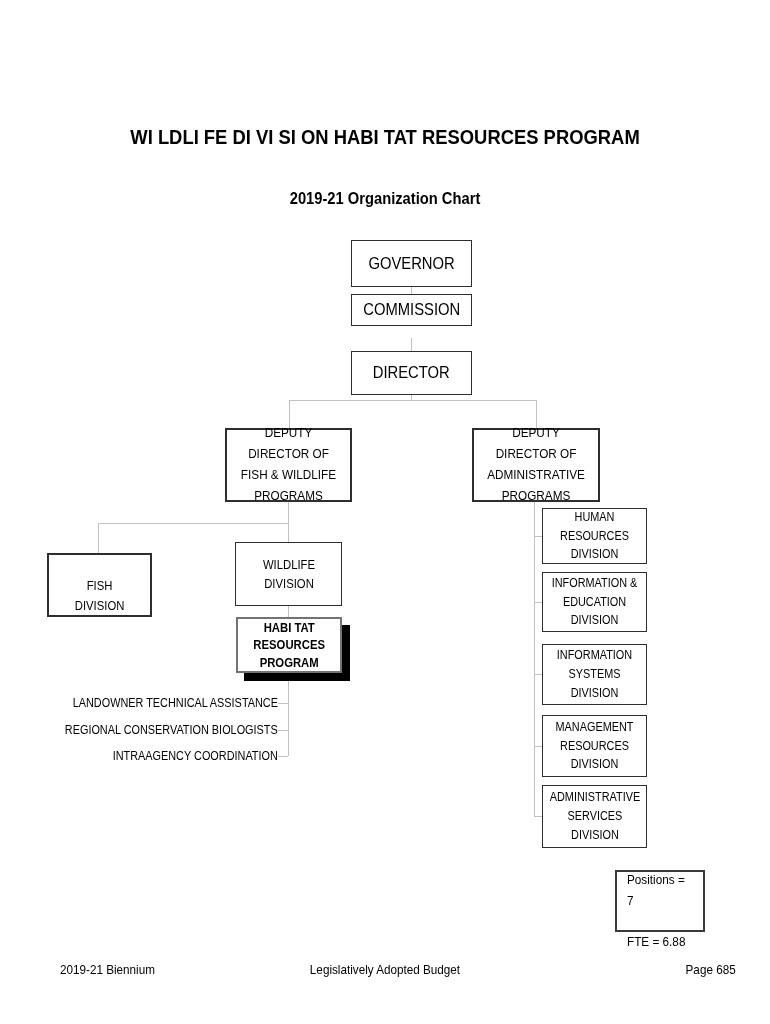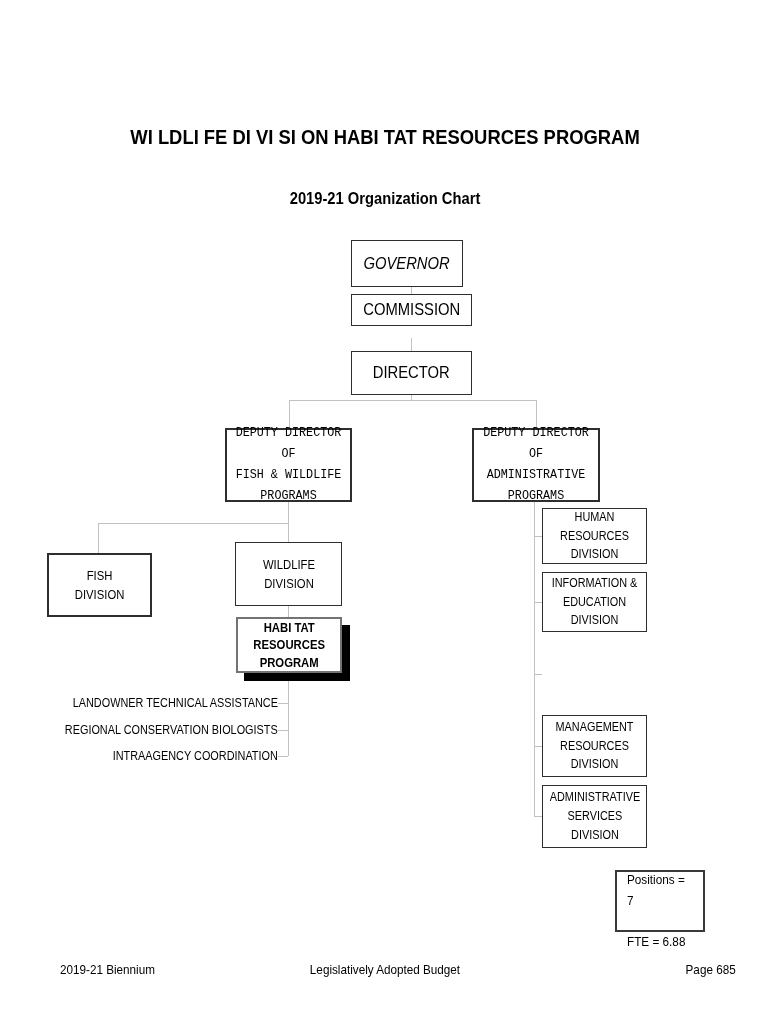--- a/index.html
+++ b/index.html
@@ -19,21 +19,21 @@
   }
   .box {
     position:absolute; box-sizing:border-box; background:#fff;
     border:1.5px solid #2e2e2e; display:flex; align-items:center; justify-content:center;
   }
   .box .txt {
     white-space:pre-line; text-align:center; transform:scaleX(0.87);
     transform-origin:50% 50%; line-height:1.5;
   }
   .box.top-level { font-size:17px; }
-  .box.deputy { font-size:13.5px; border-width:2px;font-family:Liberation Mono, monospace; }
+  .box.deputy { font-size:13.5px; border-width:2px; }
   .box.deputy .txt { line-height:1.55; }
   .box.fish { font-size:13px; border-width:2px; }
   .box.wildlife { font-size:13px; }
   .box.habitat {
     font-size:13px; font-weight:bold; border:2px solid #737373;
     box-shadow:8px 8px 0 0 #000;
   }
   .box.habitat .txt { line-height:1.35; }
   .box.division { font-size:12.5px; border-width:1.5px; }
   .box.stats {
@@ -47,26 +47,26 @@
   .prog-label {
     position:absolute; font-size:12.5px; white-space:nowrap;
     transform:scaleX(0.87); transform-origin:100% 50%; line-height:15px;
   }
   .footer-item { position:absolute; top:962px; font-size:13px; white-space:nowrap; }
   .footer-left { left:60px; transform:scaleX(0.9); transform-origin:0 50%; }
   .footer-center { left:0; width:770px; text-align:center; transform:scaleX(0.9); transform-origin:50% 50%; }
   .footer-right { right:34px; transform:scaleX(0.9); transform-origin:100% 50%; }
 
   
-  #box-governor   { left:351px; top:240px; width:112px; height:47px;font-style:italic; }
+  #box-governor   { left:351px; top:240px; width:121px; height:47px; }
   #box-commission { left:351px; top:294px; width:121px; height:32px; }
   #box-director   { left:351px; top:351px; width:121px; height:44px; }
   #box-deputy-fw    { left:225px; top:428px; width:127px; height:74px; }
   #box-deputy-admin { left:472px; top:428px; width:128px; height:74px; }
-  #box-fish     { left:47px;  top:553px; width:105px; height:64px; }
+  #box-fish     { left:47px;  top:553px; width:105px; height:64px;align-items:flex-end; }
   #box-wildlife { left:235px; top:542px; width:107px; height:64px; }
   #box-habitat  { left:236px; top:617px; width:106px; height:56px; }
   #box-admin-0 { left:542px; top:508px; width:105px; height:56px; }
   #box-admin-1 { left:542px; top:572px; width:105px; height:60px; }
   #box-admin-2 { left:542px; top:644px; width:105px; height:61px; }
   #box-admin-3 { left:542px; top:715px; width:105px; height:62px; }
   #box-admin-4 { left:542px; top:785px; width:105px; height:63px; }
   #box-stats   { left:615px; top:870px; width:90px;  height:62px; }
 
   
@@ -143,20 +143,24 @@
   <div class="prog-label" id="prog-2">INTRAAGENCY COORDINATION</div>
 
   <div class="box division" id="box-admin-0">
     <div class="txt">HUMAN RESOURCES
 DIVISION</div>
   </div>
   <div class="box division" id="box-admin-1">
     <div class="txt">INFORMATION &amp;
 EDUCATION DIVISION</div>
   </div>
+  <div class="box division" id="box-admin-2">
+    <div class="txt">INFORMATION
+SYSTEMS DIVISION</div>
+  </div>
   <div class="box division" id="box-admin-3">
     <div class="txt">MANAGEMENT
 RESOURCES DIVISION</div>
   </div>
   <div class="box division" id="box-admin-4">
     <div class="txt">ADMINISTRATIVE
 SERVICES DIVISION</div>
   </div>
 
   <div class="box stats" id="box-stats">

